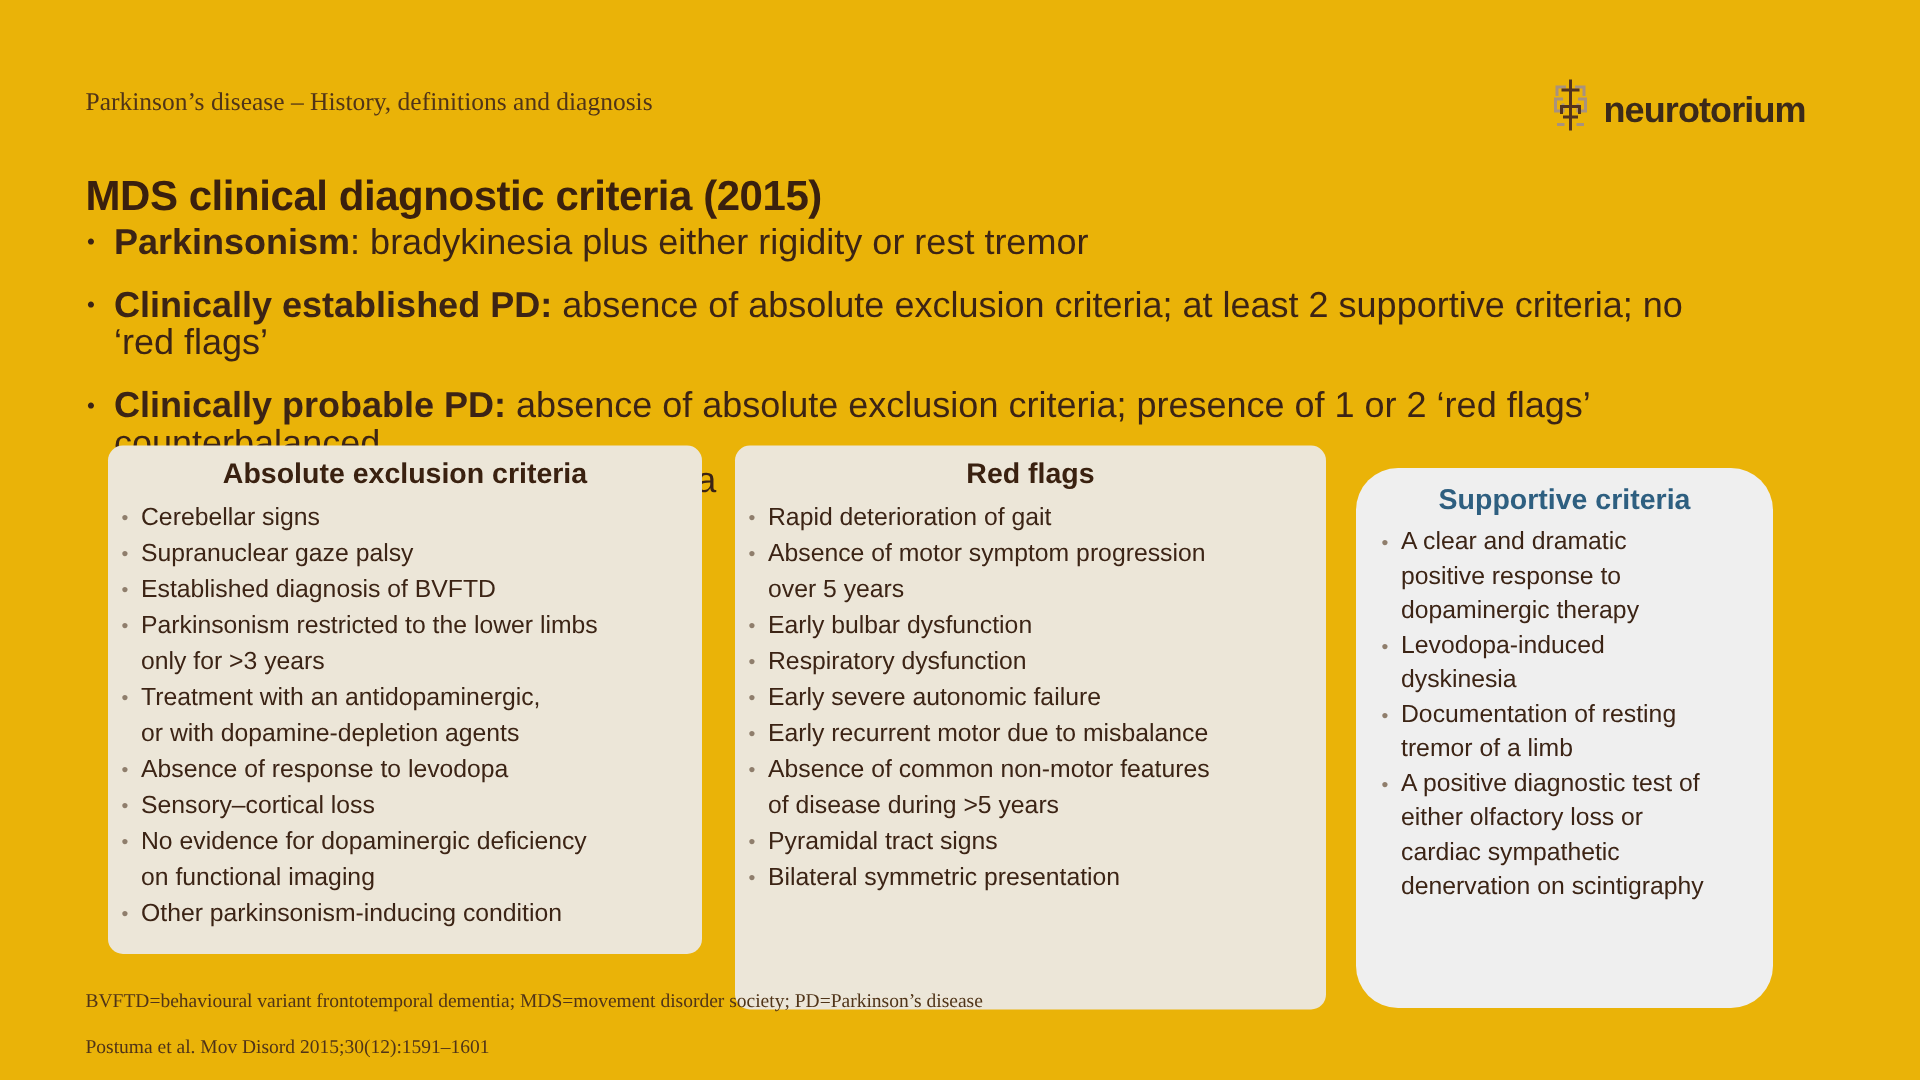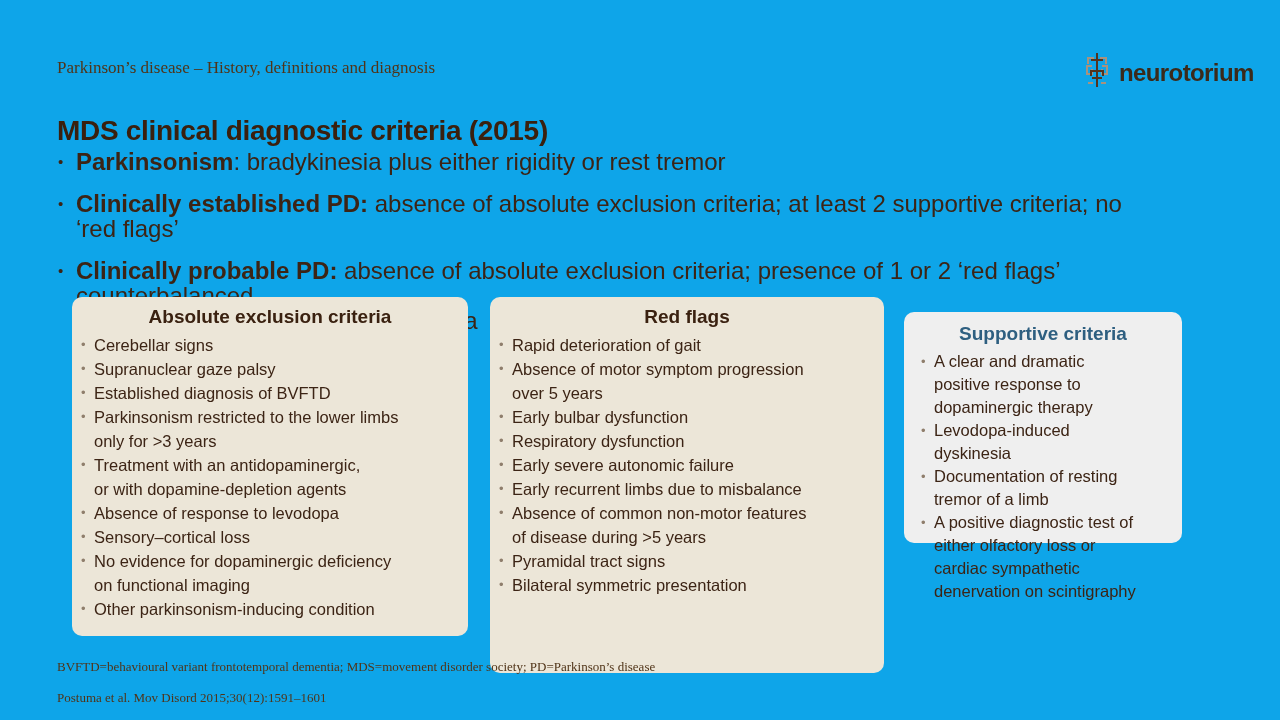--- a/index.html
+++ b/index.html
@@ -1,50 +1,50 @@
 <!DOCTYPE html>
 <html><head>
 <meta charset="utf-8">
 <style>
   html,body { margin:0; padding:0; background:#fff; }
   .slide {
     position:relative; width:1280px; height:720px; overflow:hidden;
-    background:#0ea5e9; font-family:"Liberation Sans", sans-serif;
+    background:#eab308; font-family:"Liberation Sans", sans-serif;
   }
   .kicker {
     position:absolute; left:57px; top:58px;
     font-family:"Liberation Serif", serif; font-size:17px; color:#503418;
   }
   .page-title {
     position:absolute; left:57px; top:96px;
     font-size:28px; font-weight:bold; color:#3A200E; letter-spacing:-0.3px;
   }
   
-  .logo { position:absolute; left:1080px; top:52px; display:flex; align-items:center; gap:5px; }
+  .logo { position:absolute; left:1030px; top:52px; display:flex; align-items:center; gap:5px; }
   .logo-text { font-size:24px; font-weight:bold; color:#3B2A1A; letter-spacing:-0.6px; }
   
   .intro {
     position:absolute; left:57px; top:149px; width:1095px;
     list-style:none; margin:0; padding:0;
     color:#3C2415; font-size:24px; line-height:25px;
   }
   .intro li { position:relative; padding-left:19px; margin-bottom:17px; }
   .intro li::before {
     content:"\2022"; position:absolute; left:1px; top:0;
     color:#3C2415; font-size:15px; line-height:25px;
   }
   .intro b { font-weight:bold; }
   .intro .rest { white-space:pre-line; }
   
   .panel { position:absolute; border-radius:10px; }
   .panel--beige { background:#ECE6D8; }
   .panel--gray  { background:#EFEFEF; }
   #panel1 { left:72px;  top:297px; width:396px; height:339px; }
   #panel2 { left:490px; top:297px; width:394px; height:376px; }
-  #panel3 { left:904px; top:312px; width:278px; height:231px; }
+  #panel3 { left:904px; top:312px; width:278px; height:360px;border-radius:28px; }
   .panel-title {
     margin:9px 8px 5px; text-align:center;
     font-size:19px; font-weight:bold; color:#3A2110;
   }
   #panel3 .panel-title { color:#2E5F80; margin-top:11px; }
   .panel-list {
     list-style:none; margin:0; padding:0 8px 0 8px;
     font-size:16.5px; line-height:24px; color:#3C2415;
   }
   #panel3 .panel-list { line-height:23px; padding-left:16px; }
@@ -125,21 +125,21 @@
   <section id="panel2" class="panel panel--beige">
     <h2 class="panel-title">Red flags</h2>
     <ul class="panel-list">
 
     <li class="panel-item"><span class="panel-item-text">Rapid deterioration of gait</span></li>
         <li class="panel-item"><span class="panel-item-text">Absence of motor symptom progression
 over 5 years</span></li>
         <li class="panel-item"><span class="panel-item-text">Early bulbar dysfunction</span></li>
         <li class="panel-item"><span class="panel-item-text">Respiratory dysfunction</span></li>
         <li class="panel-item"><span class="panel-item-text">Early severe autonomic failure</span></li>
-        <li class="panel-item"><span class="panel-item-text">Early recurrent limbs due to misbalance</span></li>
+        <li class="panel-item"><span class="panel-item-text">Early recurrent motor due to misbalance</span></li>
         <li class="panel-item"><span class="panel-item-text">Absence of common non-motor features
 of disease during &gt;5 years</span></li>
         <li class="panel-item"><span class="panel-item-text">Pyramidal tract signs</span></li>
         <li class="panel-item"><span class="panel-item-text">Bilateral symmetric presentation</span></li>
       </ul>
   </section>
 
   <section id="panel3" class="panel panel--gray">
     <h2 class="panel-title">Supportive criteria</h2>
     <ul class="panel-list">

